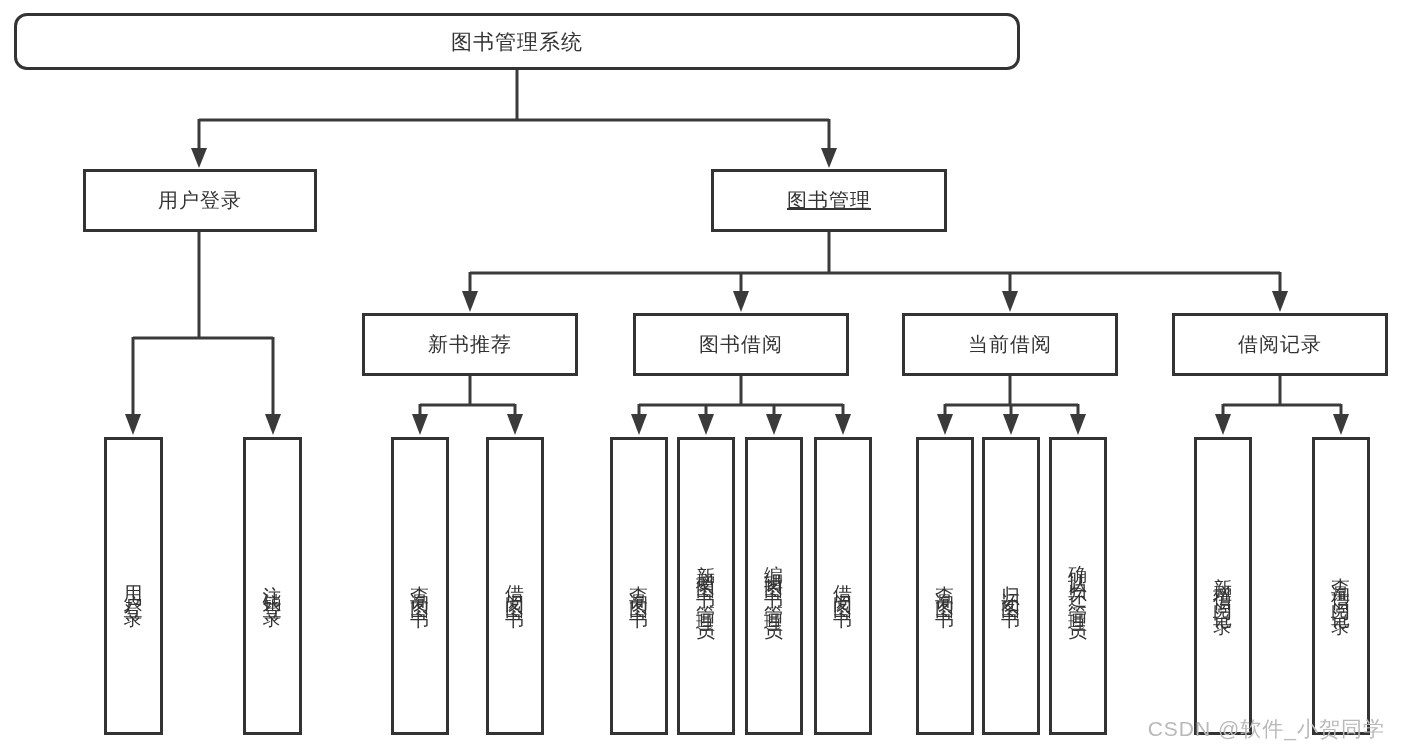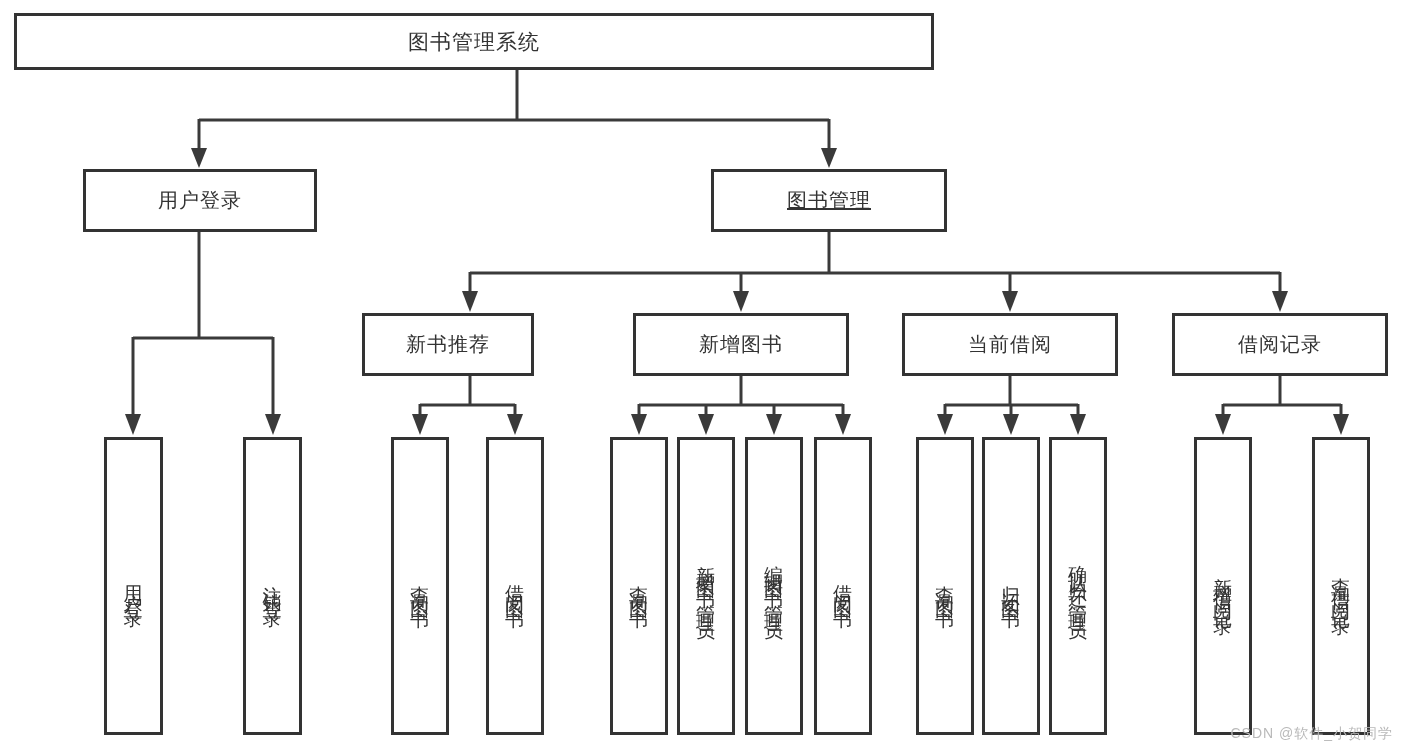--- a/index.html
+++ b/index.html
@@ -44,23 +44,23 @@
   }
   .vnode .vtext {
     writing-mode: vertical-rl;
     text-orientation: mixed;
     letter-spacing: 8px;
     line-height: 1;
     max-height: 286px;
   }
   .watermark {
     position: absolute;
-    right: 12px;
+    right: 20px;
     bottom: 4px;
-    font-size: 14px;
+    font-size: 21px;
     color: var(--watermark);
     letter-spacing: 1px;
     white-space: nowrap;
     z-index: 5;
   }
 </style>
 </head>
 <body>
 
 <div class="stage">
@@ -131,36 +131,36 @@
 
       <polygon points="937,414 953,414 945,435"></polygon>
       <polygon points="1003,414 1019,414 1011,435"></polygon>
       <polygon points="1070,414 1086,414 1078,435"></polygon>
 
       <polygon points="1215,414 1231,414 1223,435"></polygon>
       <polygon points="1333,414 1349,414 1341,435"></polygon>
     </g>
   </svg>
 
-  <div class="node hnode root-node" style="left:14px; top:13px; width:920px; height:57px;">
+  <div class="node hnode root-node" style="left:14px; top:13px; width:1006px; height:57px;border-radius:13px;">
     <span>图书管理系统</span>
   </div>
 
   <div class="node hnode" style="left:83px; top:169px; width:234px; height:63px;">
     <span>用户登录</span>
   </div>
   <div class="node hnode" style="left:711px; top:169px; width:236px; height:63px;text-decoration:underline;">
     <span>图书管理</span>
   </div>
 
-  <div class="node hnode" style="left:362px; top:313px; width:172px; height:63px;text-align:right;">
+  <div class="node hnode" style="left:362px; top:313px; width:216px; height:63px;text-align:right;">
     <span>新书推荐</span>
   </div>
   <div class="node hnode" style="left:633px; top:313px; width:216px; height:63px;">
-    <span>新增图书</span>
+    <span>图书借阅</span>
   </div>
   <div class="node hnode" style="left:902px; top:313px; width:216px; height:63px;text-align:right;">
     <span>当前借阅</span>
   </div>
   <div class="node hnode" style="left:1172px; top:313px; width:216px; height:63px;">
     <span>借阅记录</span>
   </div>
 
   <div class="node vnode" style="left:104px; width:59px;">
     <span class="vtext">用户登录</span>

